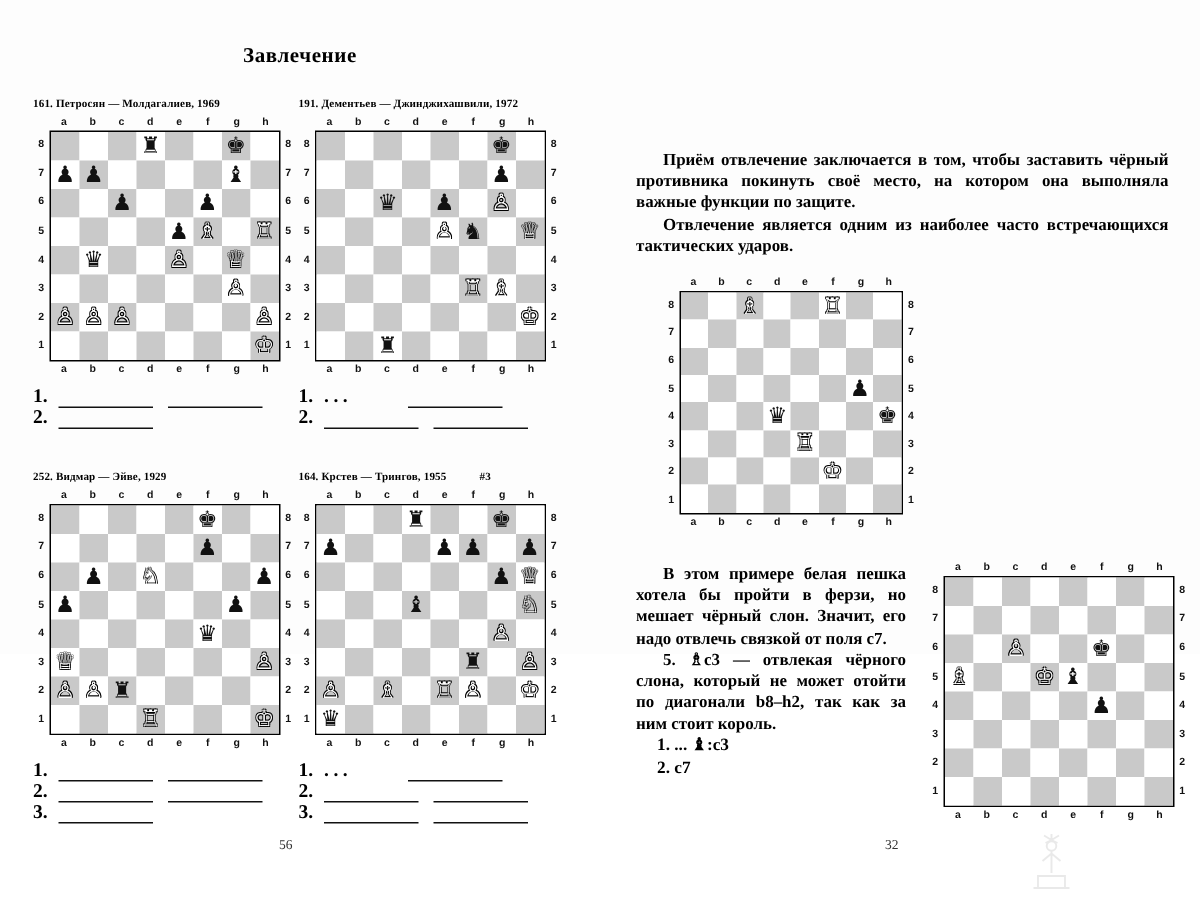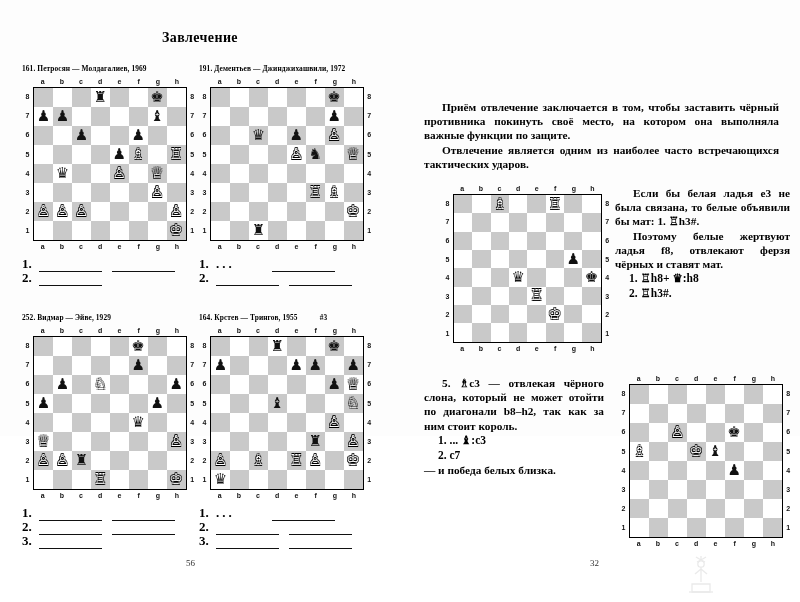--- a/index.html
+++ b/index.html
@@ -933,32 +933,26 @@
               <span>e</span>
               <span>f</span>
               <span>g</span>
               <span>h</span>
             </div>
             <div></div>
           </div>
         </div>
     </div>
 
-    <div class="txt-col" style="left:215px; top:186px; width:175px;">
-      <div class="body-p">Если бы белая ладья e3 не была связана, то белые объявили бы мат: 1. ♖h3#.</div>
-      <div class="body-p cont">Поэтому белые жертвуют ладья f8, отвлекают ферзя чёрных и ставят мат.</div>
-      <div class="moves-line">1. ♖h8+ ♛:h8</div>
-      <div class="moves-line">2. ♖h3#.</div>
-    </div>
 
     <div class="txt-col" style="left:24px; top:376px; width:180px;">
+      <div class="body-p">В этом примере белая пешка хотела бы пройти в ферзи, но мешает чёрный слон. Значит, его надо отвлечь связкой от поля c7.</div>
       <div class="body-p cont">5. ♗c3 — отвлекая чёрного слона, который не может отойти по диагонали b8–h2, так как за ним стоит король.</div>
       <div class="moves-line">1. ... ♝:c3</div>
       <div class="moves-line">2. c7</div>
-      <div class="note-line">— и победа белых близка.</div>
     </div>
 
     <div class="diagram" id="diag-5" style="left:218px; top:373px;">
       <div class="board-wrap">
           <div class="board-grid">
             <div></div>
             <div class="coords files" style="width: 153.6px;">
               <span>a</span>
               <span>b</span>
               <span>c</span>

